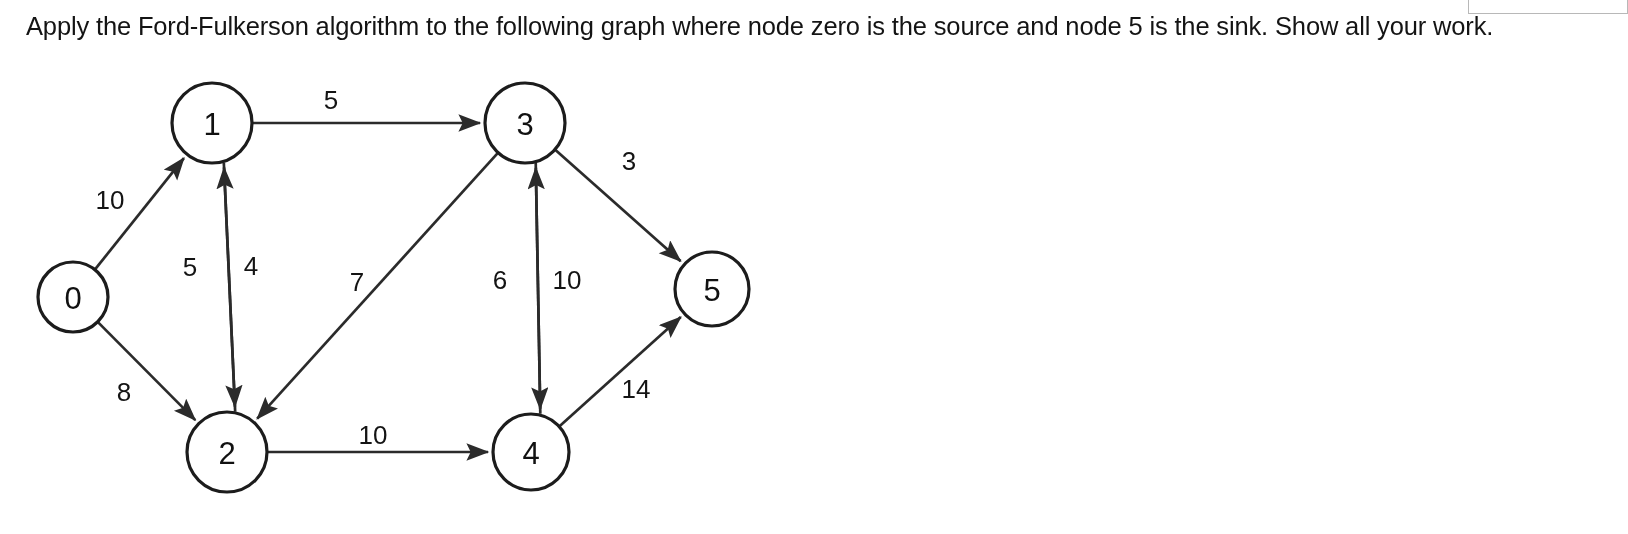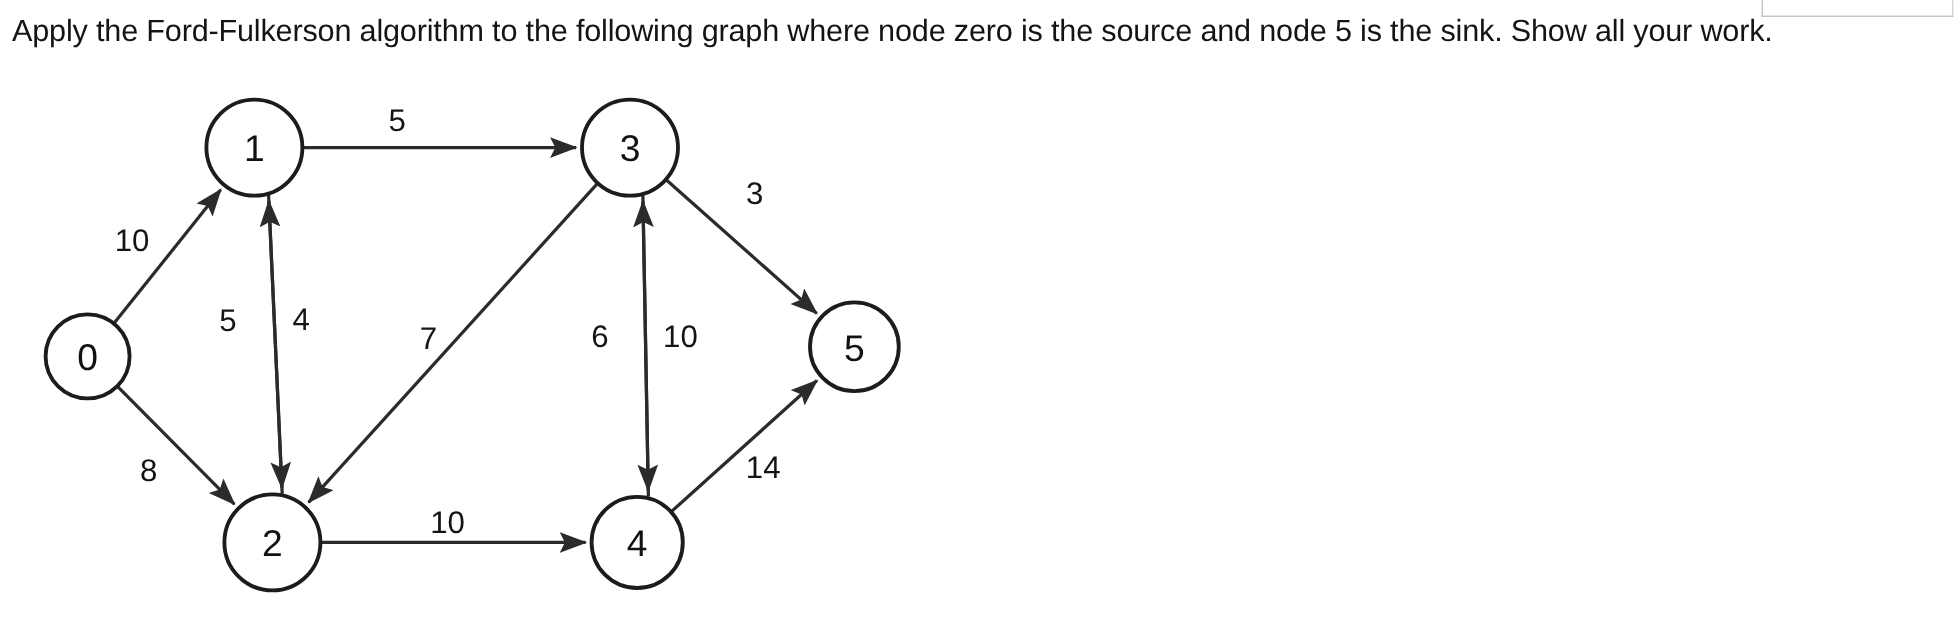--- a/index.html
+++ b/index.html
@@ -25,21 +25,21 @@
     top: -14px;
     width: 160px;
     height: 28px;
     border: 1px solid #b8b8b8;
     border-top: none;
     background: #ffffff;
     box-sizing: border-box;
   }
   #prompt-text {
     position: absolute;
-    left: 10px;
+    left: 26px;
     top: 11px;
     font-size: 25.5px;
     line-height: 30px;
     letter-spacing: -0.15px;
     white-space: nowrap;
     color: #141414;
     font-family: "Liberation Sans", sans-serif;
   }
   #graph-wrap {
     position: absolute;

